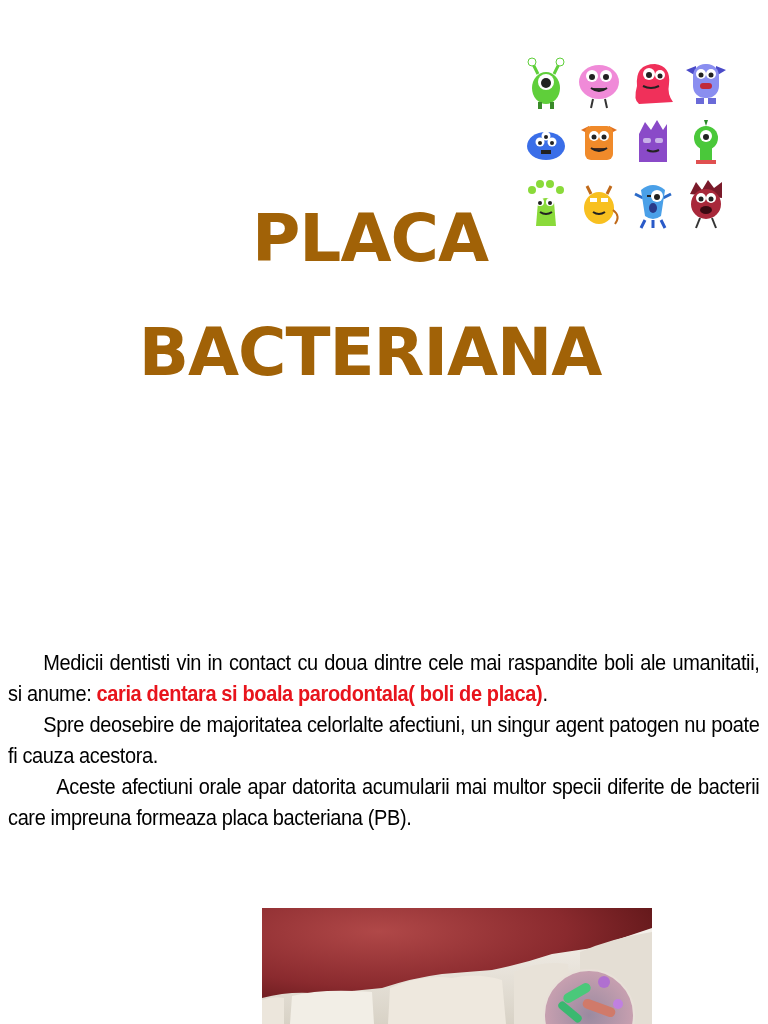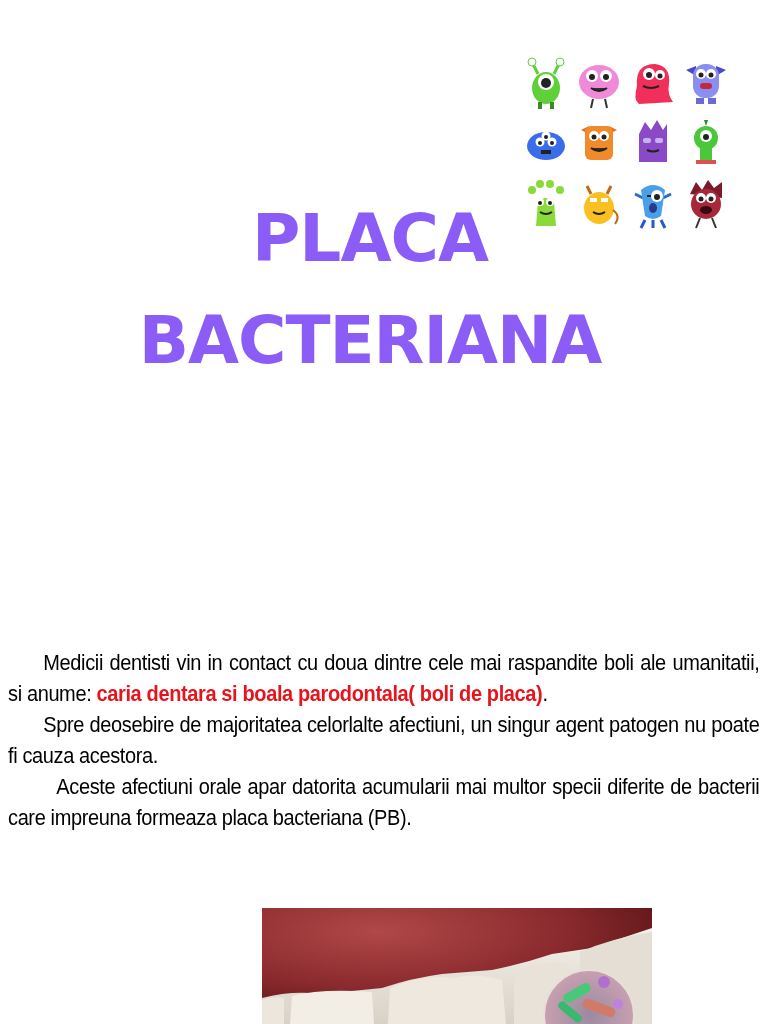--- a/index.html
+++ b/index.html
@@ -11,24 +11,24 @@
   .monsters {
     position: absolute; left: 520px; top: 54px; width: 212px; height: 178px;
     display: grid; grid-template-columns: repeat(4, 1fr); grid-template-rows: repeat(3, 1fr);
     gap: 2px;
   }
   .monster { position: relative; display: flex; align-items: center; justify-content: center; }
   .monster svg { width: 48px; height: 54px; }
   .title {
     position: absolute; left: 0; width: 740px; text-align: center;
     font-family: "DejaVu Sans", sans-serif; font-weight: bold;
-    font-size: 66px; color: #8b5cf6; letter-spacing: -1px; line-height: 1;
+    font-size: 66px; color: #a16207; letter-spacing: -1px; line-height: 1;
   }
   .title.l1 { top: 206px; }
-  .title.l2 { top: 308px; }
+  .title.l2 { top: 320px; }
   .body-text {
     position: absolute; left: 8px; top: 648px; width: 752px;
     font-family: "Liberation Sans", sans-serif;
     font-size: 21.5px; line-height: 31px; color: #000;
     text-align: justify; letter-spacing: -0.4px;
     transform: scaleX(0.93); transform-origin: left top;
     width: 808px;
   }
   .body-text p { margin: 0; text-indent: 38px; }
   .body-text p.p3 { text-indent: 52px; }

